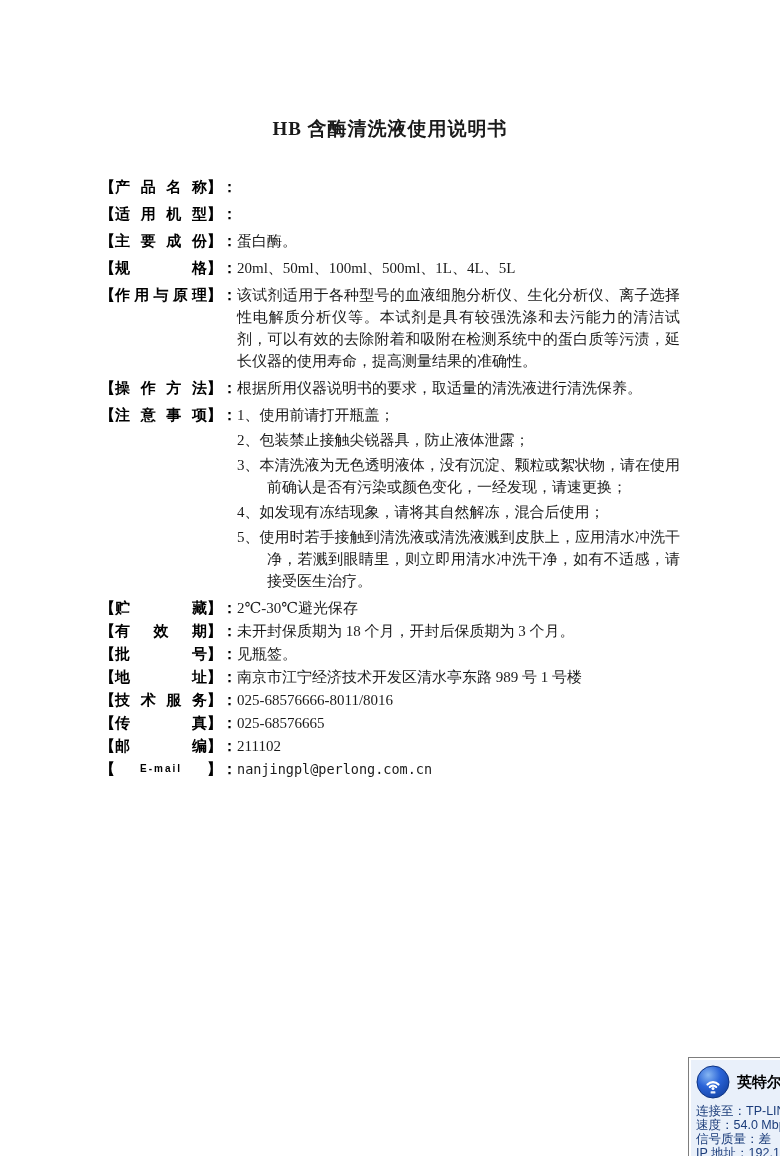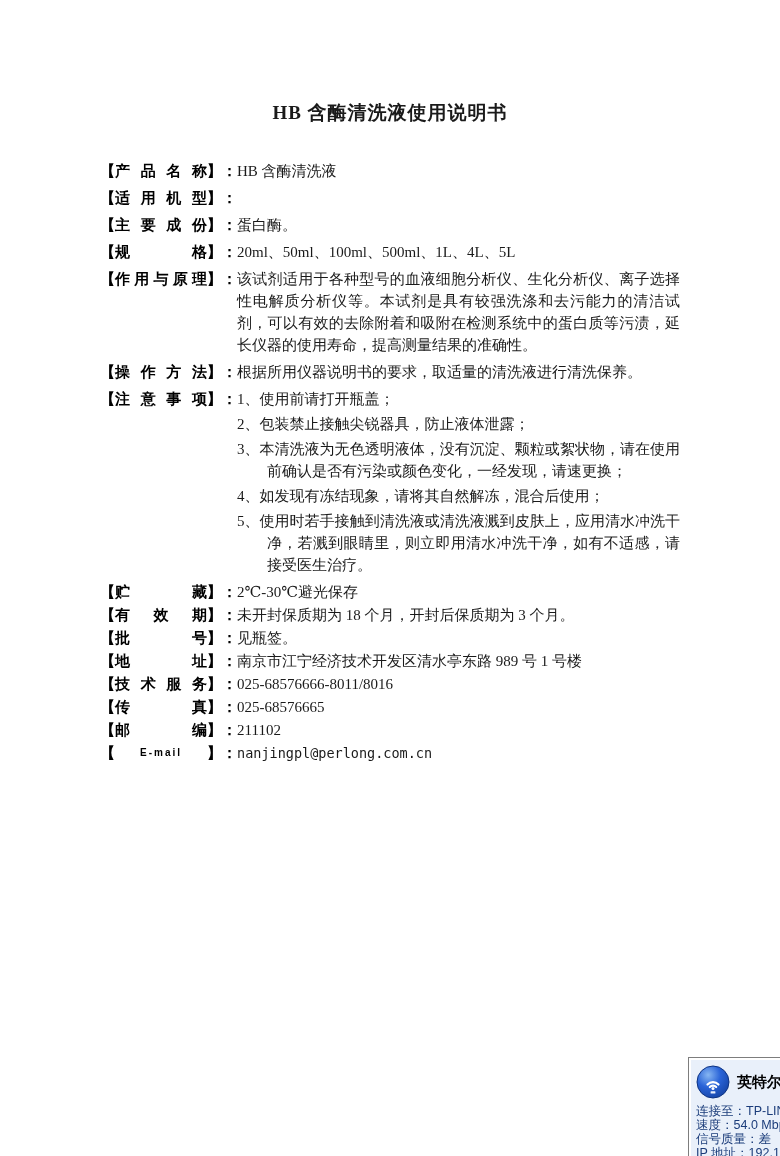--- a/index.html
+++ b/index.html
@@ -14,21 +14,21 @@
   }
   .page {
     position: relative;
     width: 780px;
     height: 1156px;
     background: #ffffff;
   }
   .doc {
     position: absolute;
     left: 100px;
-    top: 100px;
+    top: 116px;
     width: 580px;
   }
   .doc-title {
     text-align: center;
     font-size: 19px;
     font-weight: bold;
     letter-spacing: 1px;
     margin: 0 0 34px 0;
     color: #1a1a1a;
   }
@@ -118,21 +118,20 @@
 </head>
 <body>
 
 <div class="page">
 
   <div class="doc">
     <h1 class="doc-title">HB 含酶清洗液使用说明书</h1>
     <div class="entries" id="entries">
   <div class="entry">
     <span class="entry-label"><span class="b-open">【</span><span class="label-inner">产品名称</span><span class="b-close">】</span><span class="l-colon">：</span></span>
-    <span class="entry-content">HB 含酶清洗液</span>
   </div>
 
 
   <div class="entry">
     <span class="entry-label"><span class="b-open">【</span><span class="label-inner">适用机型</span><span class="b-close">】</span><span class="l-colon">：</span></span>
   </div>
 
   <div class="entry">
     <span class="entry-label"><span class="b-open">【</span><span class="label-inner">主要成份</span><span class="b-close">】</span><span class="l-colon">：</span></span>
     <span class="entry-content">蛋白酶。</span>

